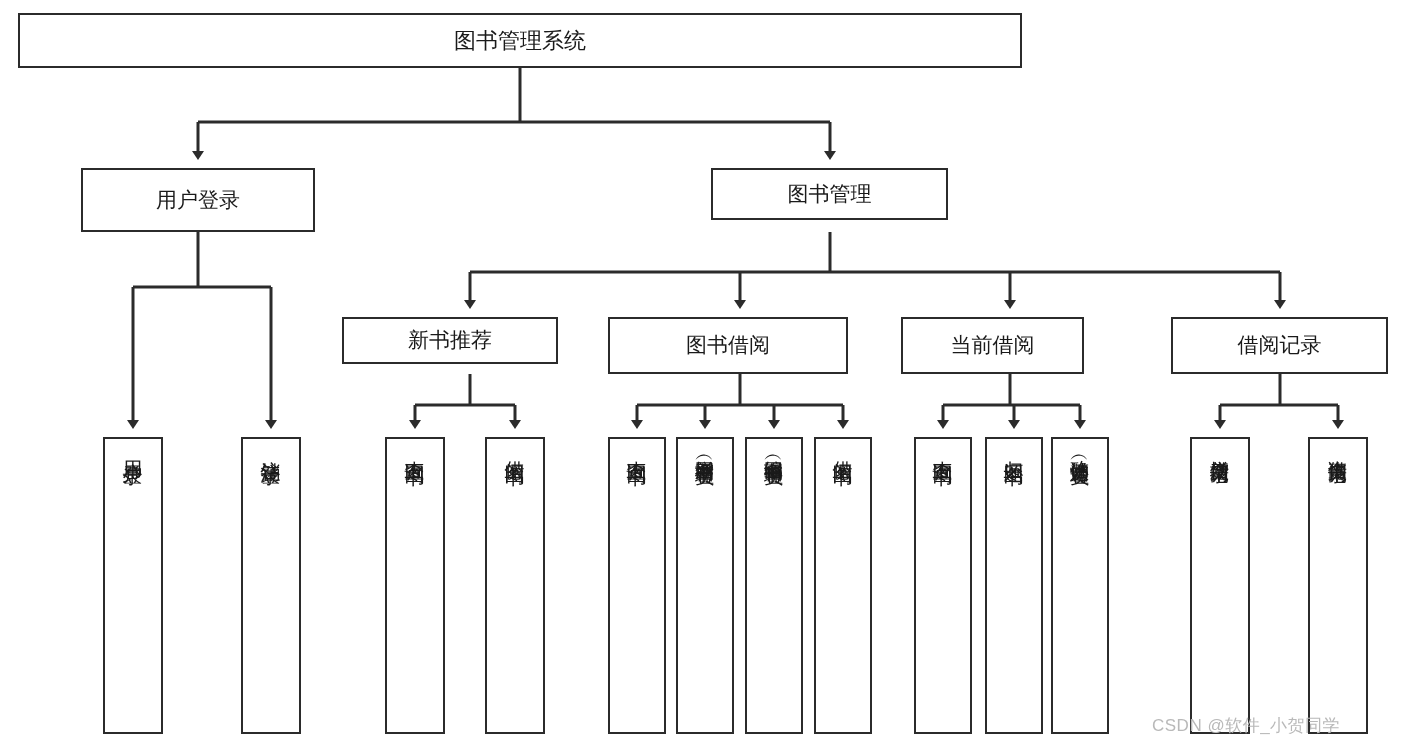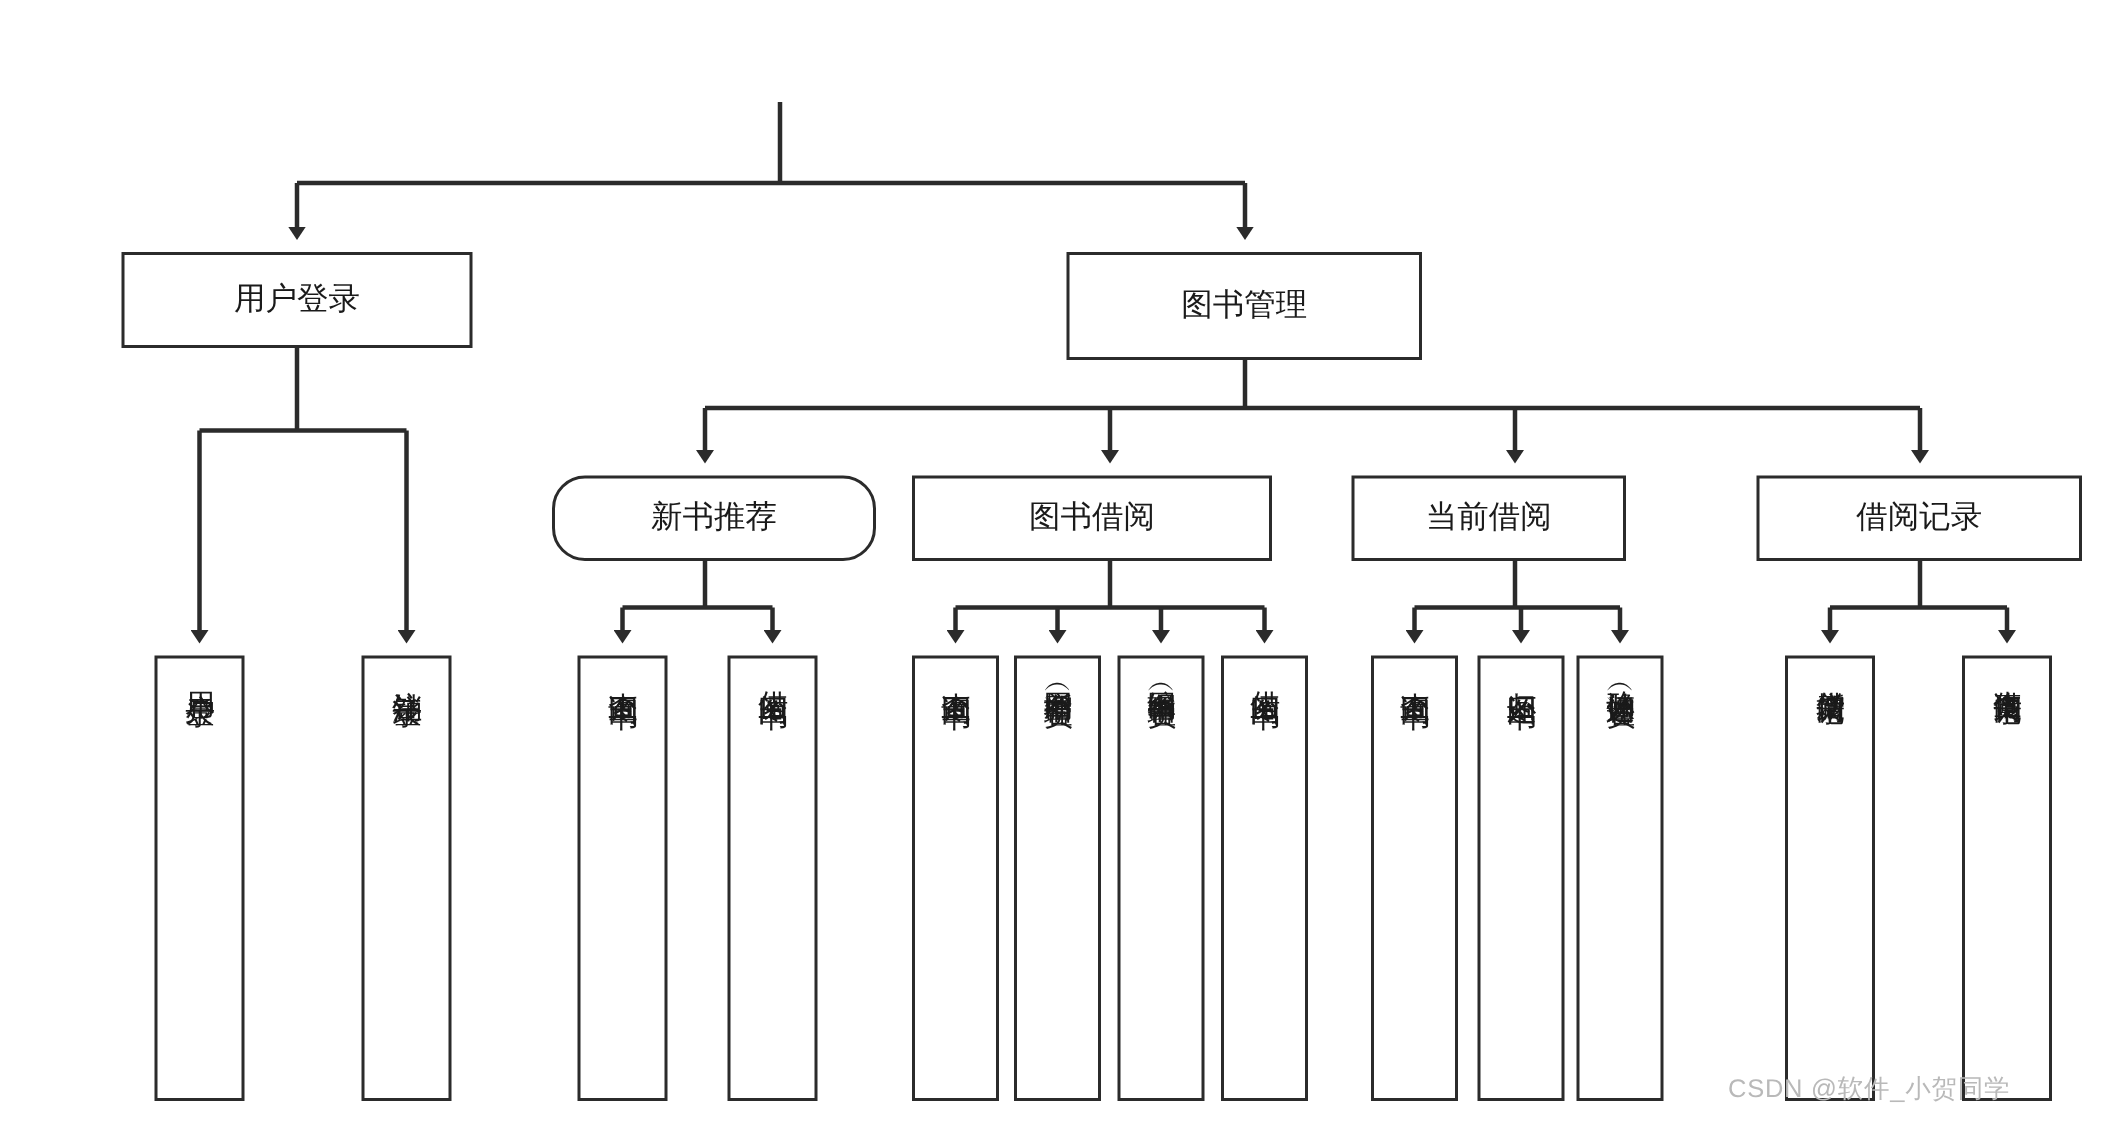--- a/index.html
+++ b/index.html
@@ -123,29 +123,32 @@
       <path d="M1014,405 L1014,421" marker-end="url(#arrow)"></path>
       <path d="M1080,405 L1080,421" marker-end="url(#arrow)"></path>
 
       <path d="M1280,374 L1280,405"></path>
       <path d="M1220,405 L1338,405"></path>
       <path d="M1220,405 L1220,421" marker-end="url(#arrow)"></path>
       <path d="M1338,405 L1338,421" marker-end="url(#arrow)"></path>
     </g>
   </svg>
 
+  <div class="node h root" style="left:18px;top:13px;width:1004px;height:55px;">
+    <span class="label">图书管理系统</span>
+  </div>
 
   <div class="node h" style="left:81px;top:168px;width:234px;height:64px;">
     <span class="label">用户登录</span>
   </div>
-  <div class="node h" style="left:711px;top:168px;width:237px;height:72px;">
+  <div class="node h" style="left:711px;top:168px;width:237px;height:52px;">
     <span class="label">图书管理</span>
   </div>
 
-  <div class="node h" style="left:368px;top:317px;width:216px;height:57px;border-radius:22px;">
+  <div class="node h" style="left:342px;top:317px;width:216px;height:47px;">
     <span class="label">新书推荐</span>
   </div>
   <div class="node h" style="left:608px;top:317px;width:240px;height:57px;">
     <span class="label">图书借阅</span>
   </div>
   <div class="node h" style="left:901px;top:317px;width:183px;height:57px;">
     <span class="label">当前借阅</span>
   </div>
   <div class="node h" style="left:1171px;top:317px;width:217px;height:57px;">
     <span class="label">借阅记录</span>

